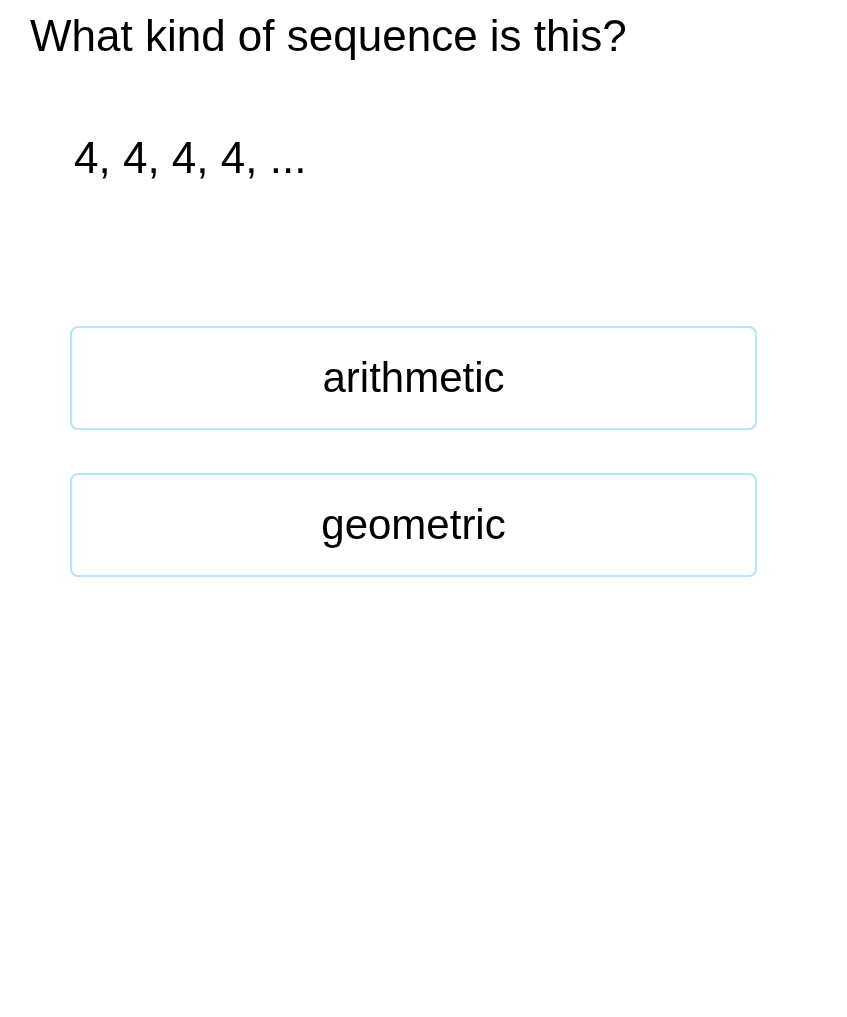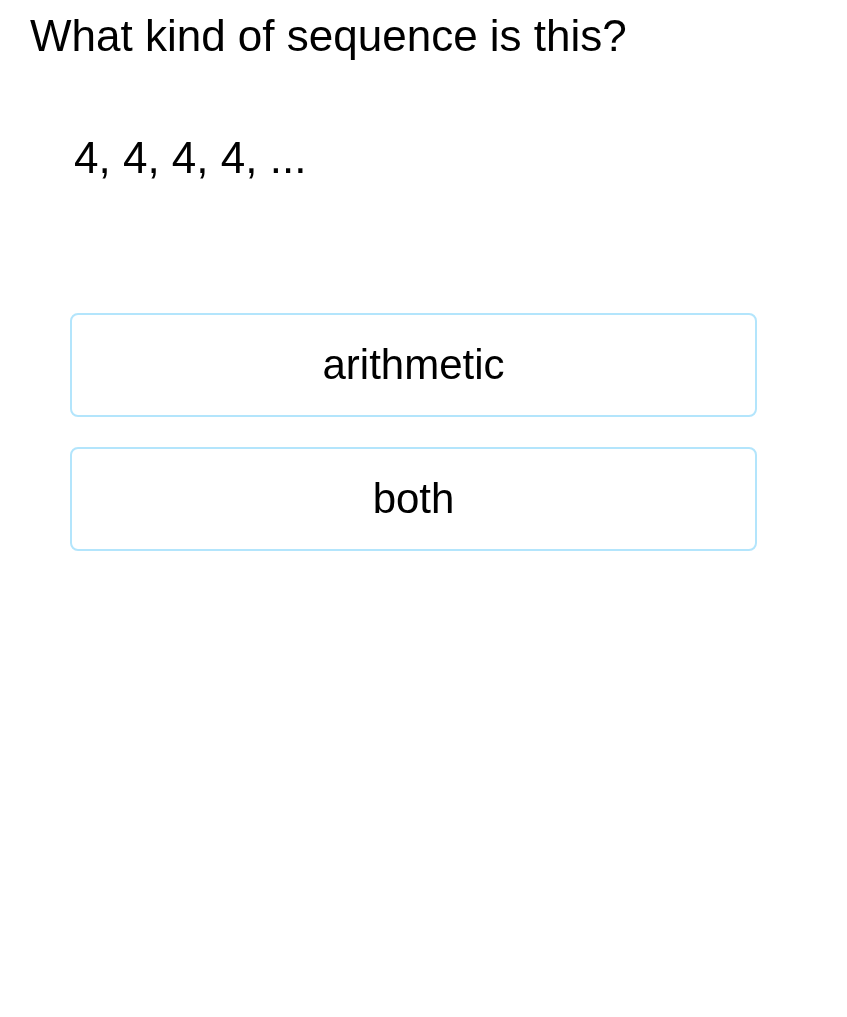--- a/index.html
+++ b/index.html
@@ -42,25 +42,26 @@
     border: 2px solid #b3e5fc;
     border-radius: 8px;
     padding: 26px 10px;
     font-size: 42px;
     font-family: Verdana, Geneva, sans-serif;
     font-weight: 400;
     color: #000000;
     text-align: center;
     cursor: pointer;
     width: 100%;
+    margin-top: 13px;
   }
 </style>
 </head>
 <body>
 
 <div class="container">
   <div class="question">What kind of sequence is this?</div>
   <div class="sequence">4, 4, 4, 4, ...</div>
   <div class="options">
     <button class="option-button">arithmetic</button>
-    <button class="option-button">both</button>
+    <button class="option-button">geometric</button>
   </div>
 </div>
 
 </body></html>

